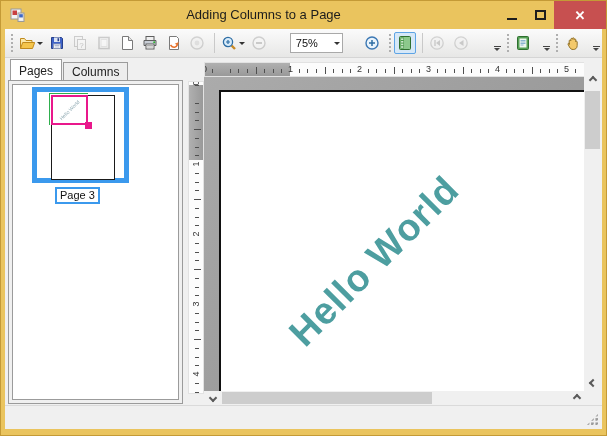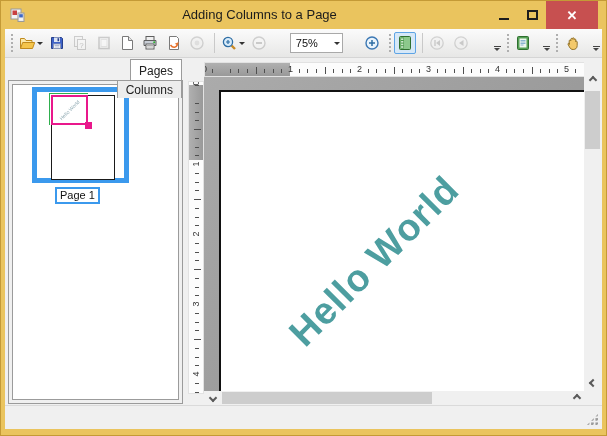--- a/index.html
+++ b/index.html
@@ -2,21 +2,21 @@
 <html><head>
 <meta charset="utf-8">
 <style>
   * { box-sizing: border-box; margin:0; padding:0; }
   html,body { background:#888; }
   body { font-family:"Liberation Sans", sans-serif; }
   .window { position:relative; width:607px; height:436px; background:#EAC45E; overflow:hidden;
             border:1px solid #C49A36; }
 
   
-  .titlebar { position:absolute; top:0; left:0; right:8px; height:28px; }
+  .titlebar { position:absolute; top:0; left:0; right:0; height:28px; }
   .appicon { position:absolute; left:9px; top:6px; width:16px; height:16px; }
   .wtitle { position:absolute; left:60px; right:140px; top:0; height:28px; line-height:28px;
             text-align:center; font-size:13px; color:#1c1c1c; white-space:nowrap; }
   .winbtns { position:absolute; right:0; top:0; height:28px; display:flex; }
   .wbtn { width:28px; height:28px; display:flex; align-items:center; justify-content:center; }
   .minglyph { width:10px; height:2px; background:#1d1d1d; margin-top:8px; }
   .maxglyph { width:11px; height:10px; border:2px solid #1d1d1d; background:transparent; }
   .closebtn { width:52px; background:#C75050; color:#fff; font-size:13px; font-weight:bold; }
 
   
@@ -42,21 +42,21 @@
   .ts-ov { width:12px; height:22px; display:flex; flex-direction:column; align-items:center;
            justify-content:flex-end; padding-bottom:3px; margin-top:5px; }
   .ov-bar { width:7px; height:1px; background:#444; margin-bottom:1px; }
   .ov-tri { width:0; height:0; border:3px solid rgba(0,0,0,0); border-top-color:#444; }
 
   
   .main { position:absolute; left:4px; right:4px; top:57px; height:347px; background:#F0F0F0; }
 
   
   .tabcontrol { position:absolute; left:3px; top:1px; width:175px; height:345px; }
-  .tabs { height:21px; display:flex; align-items:flex-end; padding-left:2px; position:relative; z-index:2;flex-direction:column; }
+  .tabs { height:21px; display:flex; align-items:flex-end; padding-left:2px; position:relative; z-index:2; }
   .tab { font-size:12px; color:#222; border:1px solid #9B9B9B; border-bottom:none;
          background:#EDEDED; padding:2px 8px 2px; margin-right:1px; height:18px; }
   .tab.active { background:#fff; height:21px; padding-top:4px; }
   .tabpanel { position:absolute; left:0; top:21px; right:0; bottom:0; background:#F0F0F0;
               border:1px solid #9B9B9B; }
   .thumb-list { position:absolute; left:3px; top:3px; right:3px; bottom:3px; background:#fff;
                 border:1px solid #9B9B9B; overflow:hidden; }
   .thumb-sel { position:relative; left:19px; top:2px; width:97px; height:96px;
                border:5px solid #3B99ED; background:#fff; }
   .thumb-page { position:absolute; left:14px; top:3px; width:64px; height:85px; background:#fff;
@@ -335,21 +335,21 @@
           <div class="thumb-sel">
             <div class="thumb-page">
               <div class="thumb-col">
                 <span class="gl-left"></span>
                 <span class="gl-top"></span>
                 <span class="thumb-text">Hello World</span>
                 <span class="thumb-handle"></span>
               </div>
             </div>
           </div>
-          <div class="thumb-label">Page 1</div>
+          <div class="thumb-label">Page 3</div>
         </div>
       </div>
     </div>
 
     <div class="preview">
       <div class="hruler">
           <div class="hmargin" style="width: 85px;"></div>
           <span class="rnum" style="left: -5px;">0</span>
           <span class="rnum" style="left: 81px;">1</span>
           <span class="rnum" style="left: 150px;">2</span>

